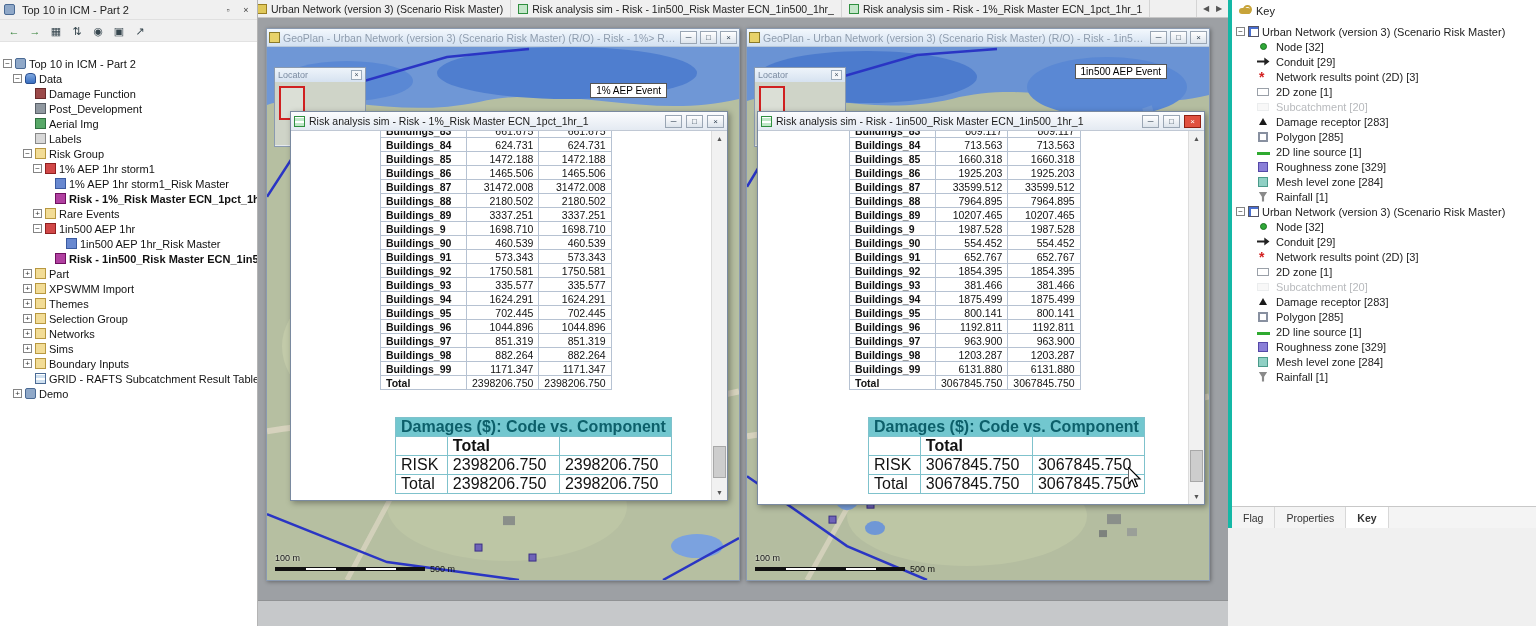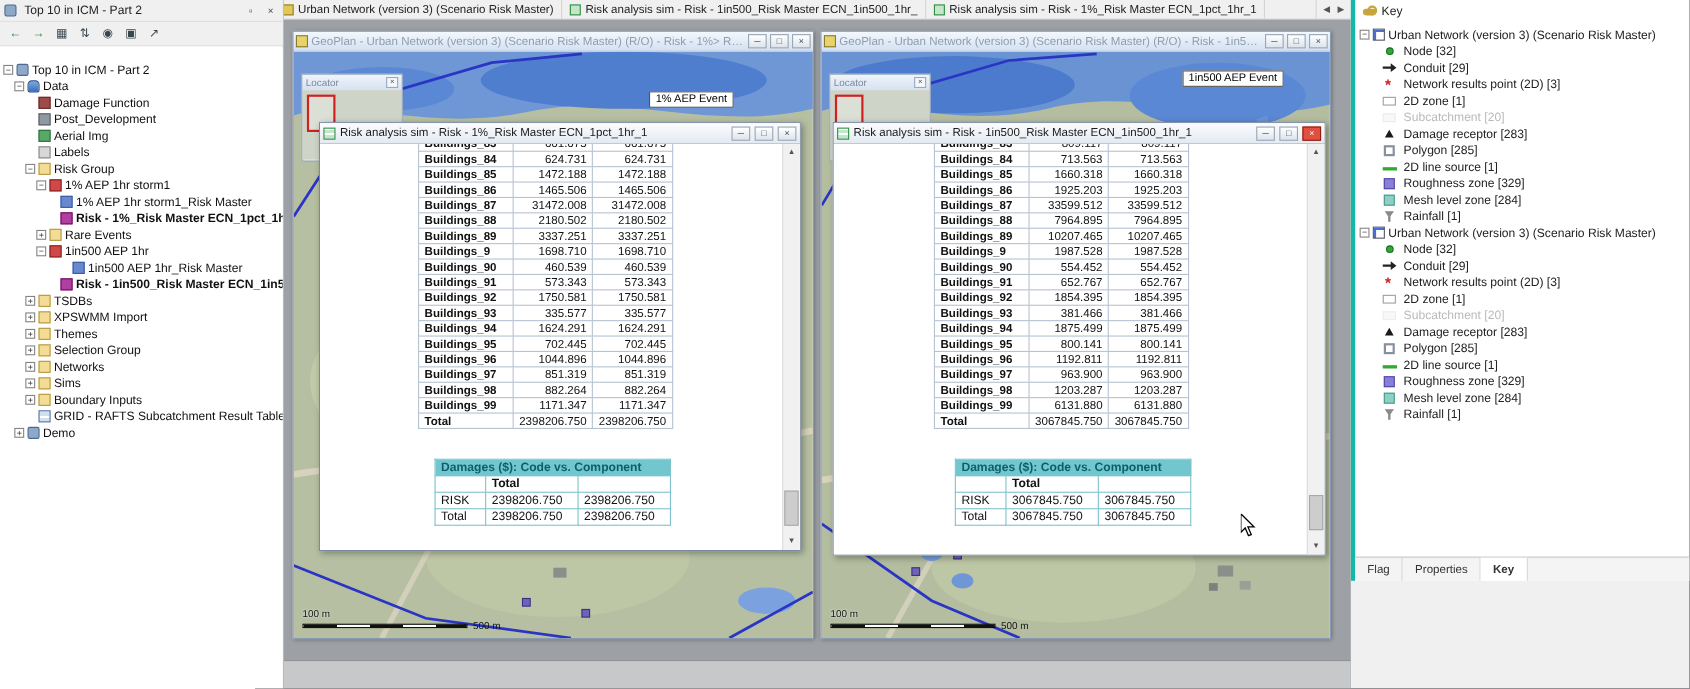--- a/index.html
+++ b/index.html
@@ -86,21 +86,21 @@
   #gp1 table.buildings{left:91px}
   table.buildings td{border:1px solid #b6c2d2;height:14px;padding:0 5px;font-size:10.5px;white-space:nowrap}
   table.buildings td.name{font-weight:bold;min-width:86px}
   table.buildings td.val{min-width:66px;text-align:right}
 
   .damages{position:absolute}
   #gp0 .damages{left:104px;top:286px}
   #gp1 .damages{left:110px;top:286px}
   .damages table{border-collapse:collapse}
   .dm-title{background:#72c7cf;color:#0c5f6a;font-weight:bold;border:1px solid #44a0ac;padding:1px 6px;font-size:11px;white-space:nowrap}
-  .damages td{border:1px solid #7fc2cc;height:15px;padding:0 5px;font-size:11px;background:#fff;white-space:nowrap}
+  .damages td{border:1px solid #7fc2cc;height:15px;padding:0 5px;font-size:16px;background:#fff;white-space:nowrap}
   .damages td.dm-title{background:#72c7cf}
   .dm-label{font-weight:normal;width:46px}
   .dm-h{font-weight:bold;width:84px}
   .dm-val{width:84px}
 
   .scalebar{position:absolute;left:8px;bottom:6px;z-index:3;font-size:9px;color:#111}
   .scale-top{margin-bottom:1px;text-shadow:0 0 2px #fff}
   .scale-row{display:flex;align-items:center;gap:5px}
   .scale-strip{width:150px;height:4px;border:1px solid #111;background:repeating-linear-gradient(90deg,#111 0 30px,#fff 30px 60px)}
 
@@ -224,21 +224,21 @@
           <span class="tree-label">1in500 AEP 1hr_Risk Master</span>
         </div>
         <div class="tree-row bold" style="padding-left: 43px;">
           <span class="expander spacer"></span>
           <span class="ic ic-risk-result"></span>
           <span class="tree-label">Risk - 1in500_Risk Master ECN_1in500_1hr_1</span>
         </div>
         <div class="tree-row" style="padding-left: 23px;">
           <span class="expander">+</span>
           <span class="ic ic-group"></span>
-          <span class="tree-label">TSDBs</span>
+          <span class="tree-label">Part</span>
         </div>
         <div class="tree-row" style="padding-left: 23px;">
           <span class="expander">+</span>
           <span class="ic ic-group"></span>
           <span class="tree-label">XPSWMM Import</span>
         </div>
         <div class="tree-row" style="padding-left: 23px;">
           <span class="expander">+</span>
           <span class="ic ic-group"></span>
           <span class="tree-label">Themes</span>

